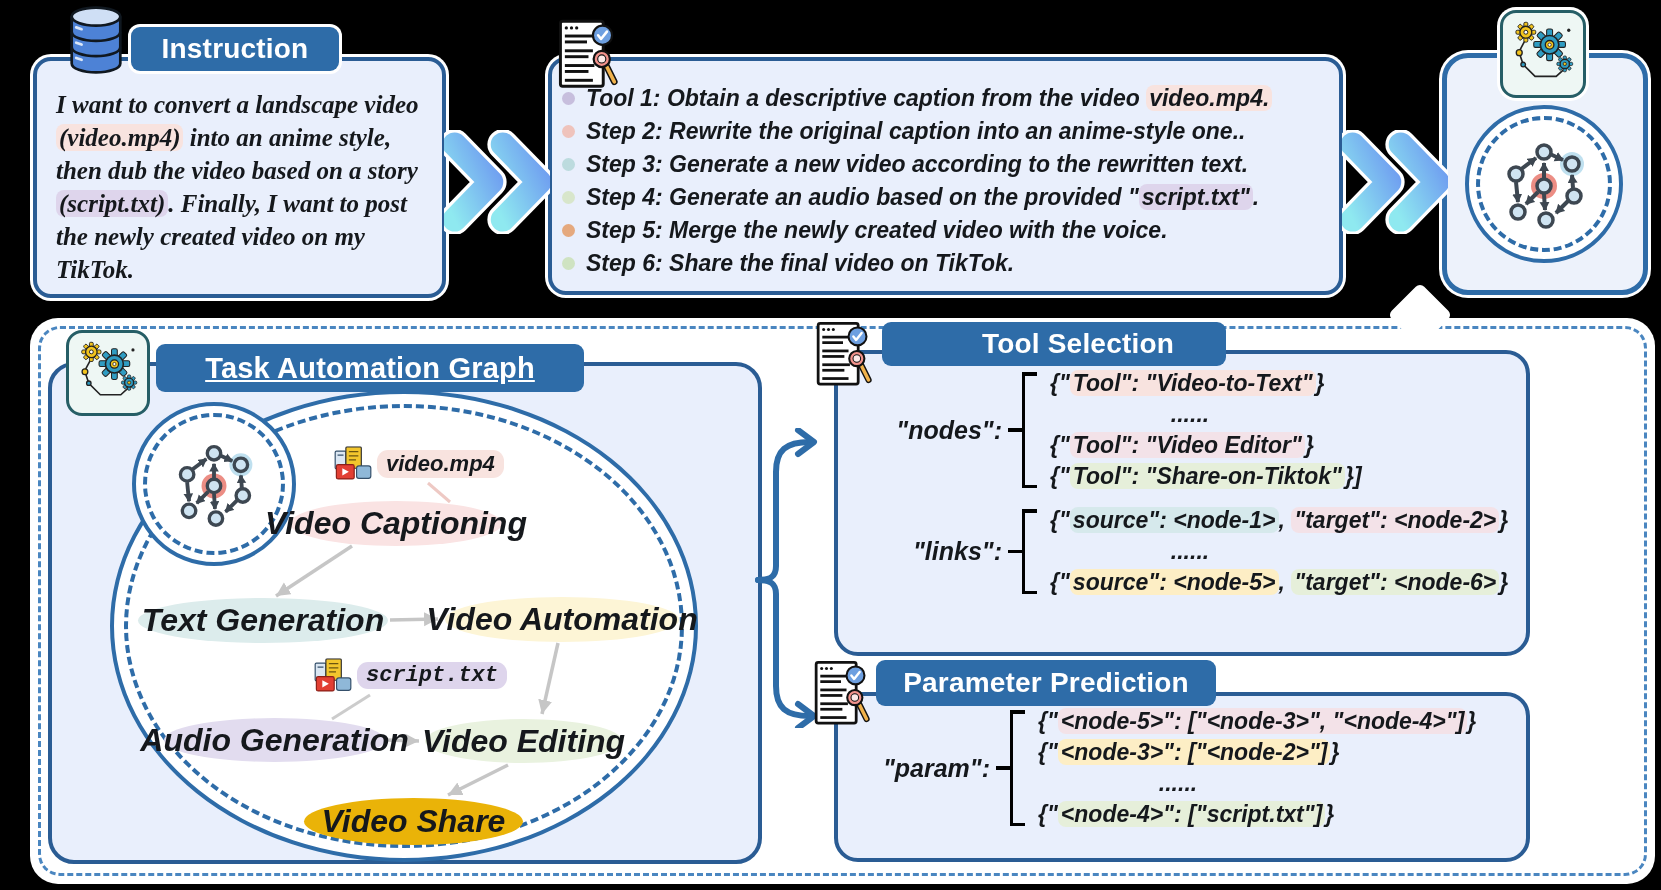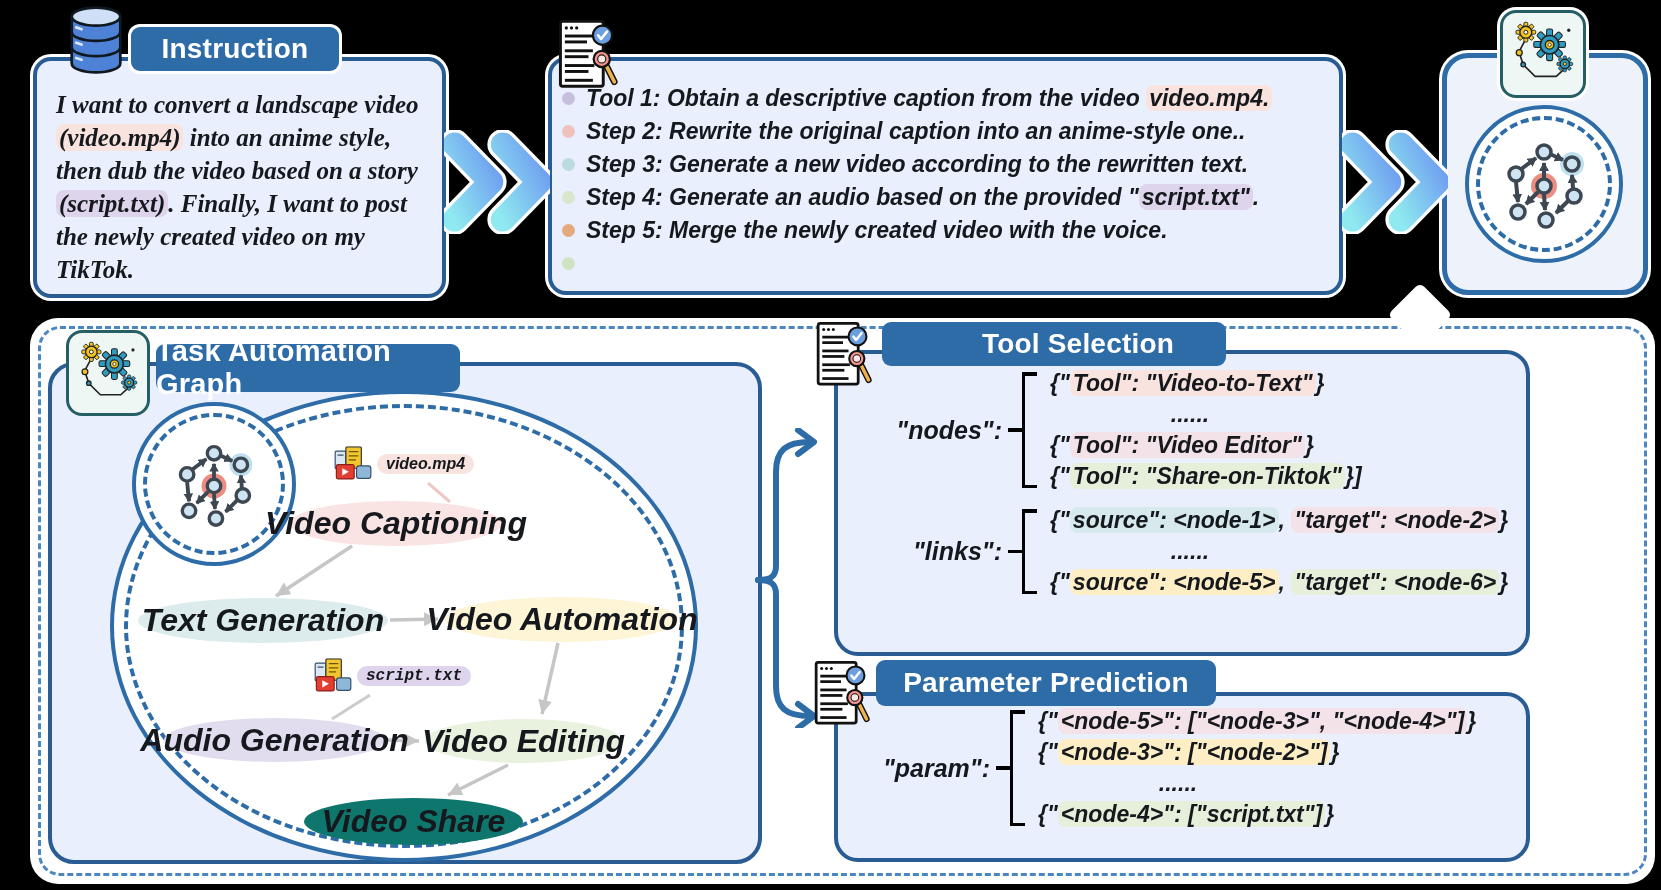--- a/index.html
+++ b/index.html
@@ -34,21 +34,21 @@
   
   .bigellipse{position:absolute;left:110px;top:390px;width:580px;height:464px;background:#fff;
               border:4px solid #2e6ca8;border-radius:50%;z-index:2;}
   .dashedring{position:absolute;inset:10px;border:4px dashed #2e6ca8;border-radius:50%;}
   .graphcircle{position:absolute;border-radius:50%;background:#fff;border:4px solid #2e6ca8;
                display:flex;align-items:center;justify-content:center;z-index:4;}
   .graphcircle .dashedring{inset:7px;}
   .gnode{position:absolute;border-radius:50%;display:flex;align-items:center;justify-content:center;
          font-style:italic;font-weight:600;font-size:32px;z-index:4;white-space:nowrap;}
   .ftag{position:absolute;display:flex;align-items:center;gap:5px;z-index:5;}
-  .ftag .pill{font-size:16px;font-style:italic;font-weight:600;padding:1px 9px;border-radius:11px;white-space:nowrap;}
+  .ftag .pill{font-size:22px;font-style:italic;font-weight:600;padding:1px 9px;border-radius:11px;white-space:nowrap;}
   
   .jgroup{position:absolute;display:flex;align-items:center;z-index:5;}
   .glabel{font-size:25px;font-style:italic;font-weight:600;width:150px;text-align:right;white-space:nowrap;}
   .gtick{width:14px;height:3.5px;background:#000;margin-left:6px;flex:none;}
   .gbracket{align-self:stretch;width:15px;border-left:3.5px solid #000;position:relative;margin:4px 0;flex:none;}
   .gbracket::before,.gbracket::after{content:"";position:absolute;left:0;width:12px;height:3.5px;background:#000;}
   .gbracket::before{top:0;}
   .gbracket::after{bottom:0;}
   .grows{display:flex;flex-direction:column;}
   .jrow{font-size:23px;line-height:31px;font-style:italic;font-weight:600;white-space:nowrap;padding-left:10px;}
@@ -228,20 +228,21 @@
     <div class="step">
         <span class="bullet" style="background-color: rgb(216, 230, 203);"></span>
         <span><span>Step 4: Generate an audio based on the provided "</span><span class="hl hl-lav">script.txt"</span><span>.</span></span>
       </div>
     <div class="step">
         <span class="bullet" style="background-color: rgb(229, 169, 126);"></span>
         <span><span>Step 5: Merge the newly created video with the voice.</span></span>
       </div>
     <div class="step">
         <span class="bullet" style="background-color: rgb(207, 227, 194);"></span>
+        <span><span>Step 6: Share the final video on TikTok.</span></span>
       </div>
   </div>
 
   <svg class="ico" style="left:1342px;top:130px;width:106px;height:104px;">
       <use href="#sym-chev"></use>
     </svg>
 
   <div class="iconbox"></div>
   <div class="graphcircle" style="left:1465px;top:105px;width:150px;height:150px;z-index:6;">
     <div class="dashedring"></div>
@@ -249,21 +250,21 @@
         <use href="#sym-minigraph"></use>
       </svg>
   </div>
   <div class="badge" style="left:1500px;top:10px;width:80px;height:82px;">
     <svg width="66" height="66">
         <use href="#sym-gears"></use>
       </svg>
   </div>
 
   <div class="panel" style="left:48px;top:362px;width:706px;height:494px;border-radius:26px;box-shadow:none;z-index:2;"></div>
-  <div class="tab" style="left:156px;top:344px;width:304px;height:48px;font-size:29px;box-shadow:none;">
+  <div class="tab" style="left:156px;top:344px;width:428px;height:48px;font-size:29px;box-shadow:none;text-decoration:underline;">
     <span>Task Automation Graph</span>
   </div>
   <div class="badge" style="left:66px;top:330px;width:78px;height:80px;box-shadow:none;">
     <svg width="64" height="64">
         <use href="#sym-gears"></use>
       </svg>
   </div>
 
   <div class="bigellipse">
     <div class="dashedring"></div>
@@ -301,21 +302,21 @@
 
   <div class="ftag" style="left:314px;top:658px;">
     <svg width="38" height="35" viewBox="0 0 64 58">
         <use href="#sym-media"></use>
       </svg>
     <span class="pill" style="background-color: rgb(222, 213, 236); font-family: Liberation Mono, monospace;">script.txt</span>
   </div>
 
   <div class="gnode" style="left: 164px; top: 718px; width: 221px; height: 44px; background-color: rgb(226, 220, 239);">Audio Generation</div>
   <div class="gnode" style="left: 425px; top: 719px; width: 197px; height: 44px; background-color: rgb(233, 242, 223);">Video Editing</div>
-  <div class="gnode" style="left: 304px; top: 798px; width: 219px; height: 47px; background-color: #0f766e;">Video Share</div>
+  <div class="gnode" style="left: 304px; top: 798px; width: 219px; height: 47px; background-color: #eab308;">Video Share</div>
 
   <svg class="lines" style="left:738px;top:428px;z-index:5;" width="100" height="300" viewBox="0 0 100 300">
     <g stroke="#2e6ca8" stroke-width="6" fill="none" stroke-linecap="round" stroke-linejoin="round">
       <path d="M72,14 C48,14 38,22 38,44 L38,138 C38,148 33,152 20,152"></path>
       <path d="M20,152 C33,152 38,156 38,166 L38,258 C38,280 48,288 72,288"></path>
       <polyline points="60,2 76,14 60,26"></polyline>
       <polyline points="60,276 76,288 60,300"></polyline>
     </g>
   </svg>
 

